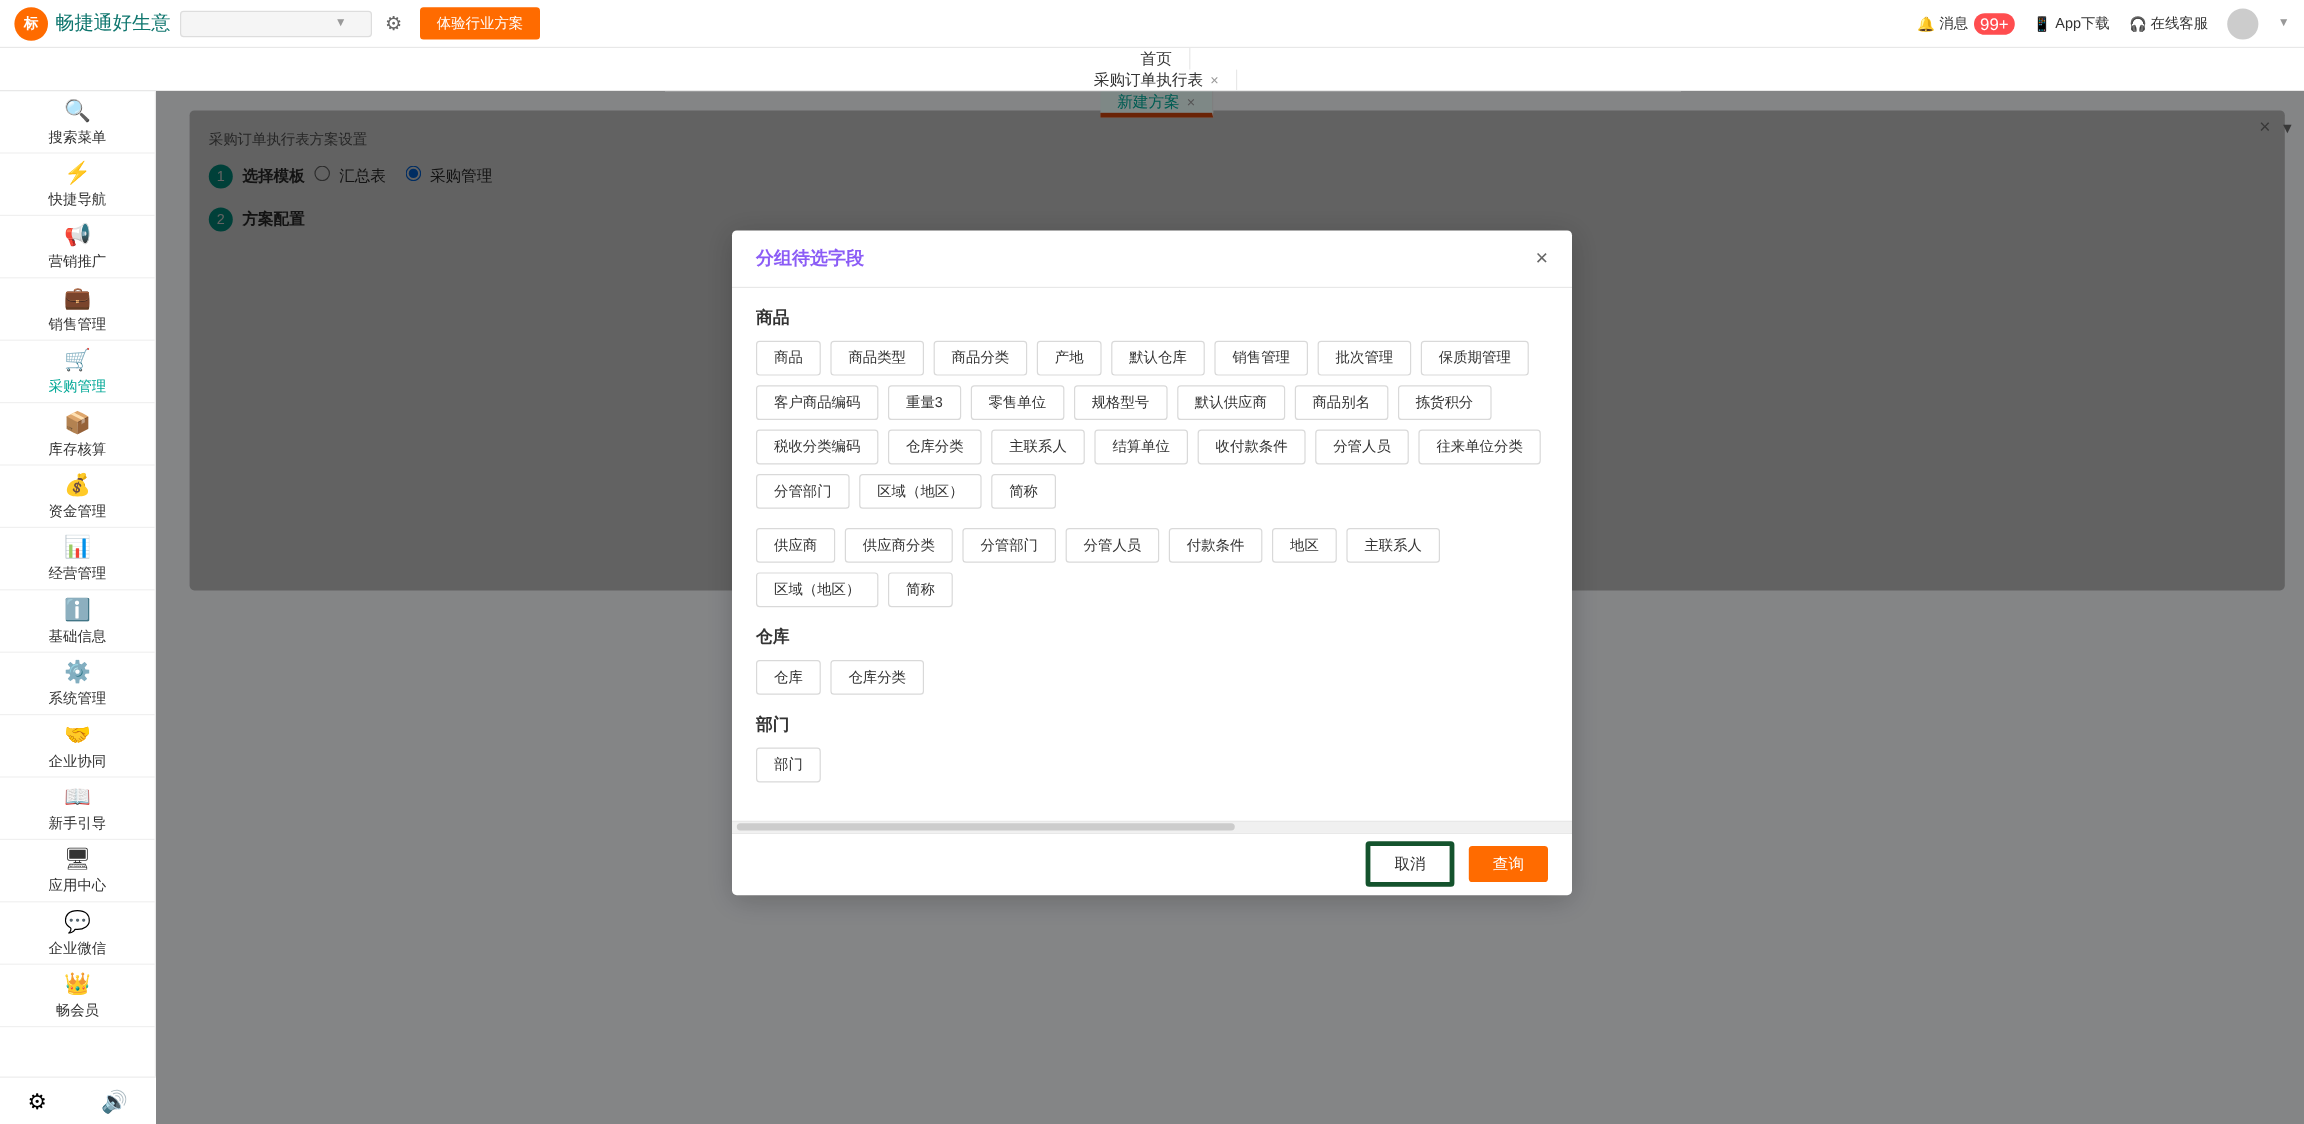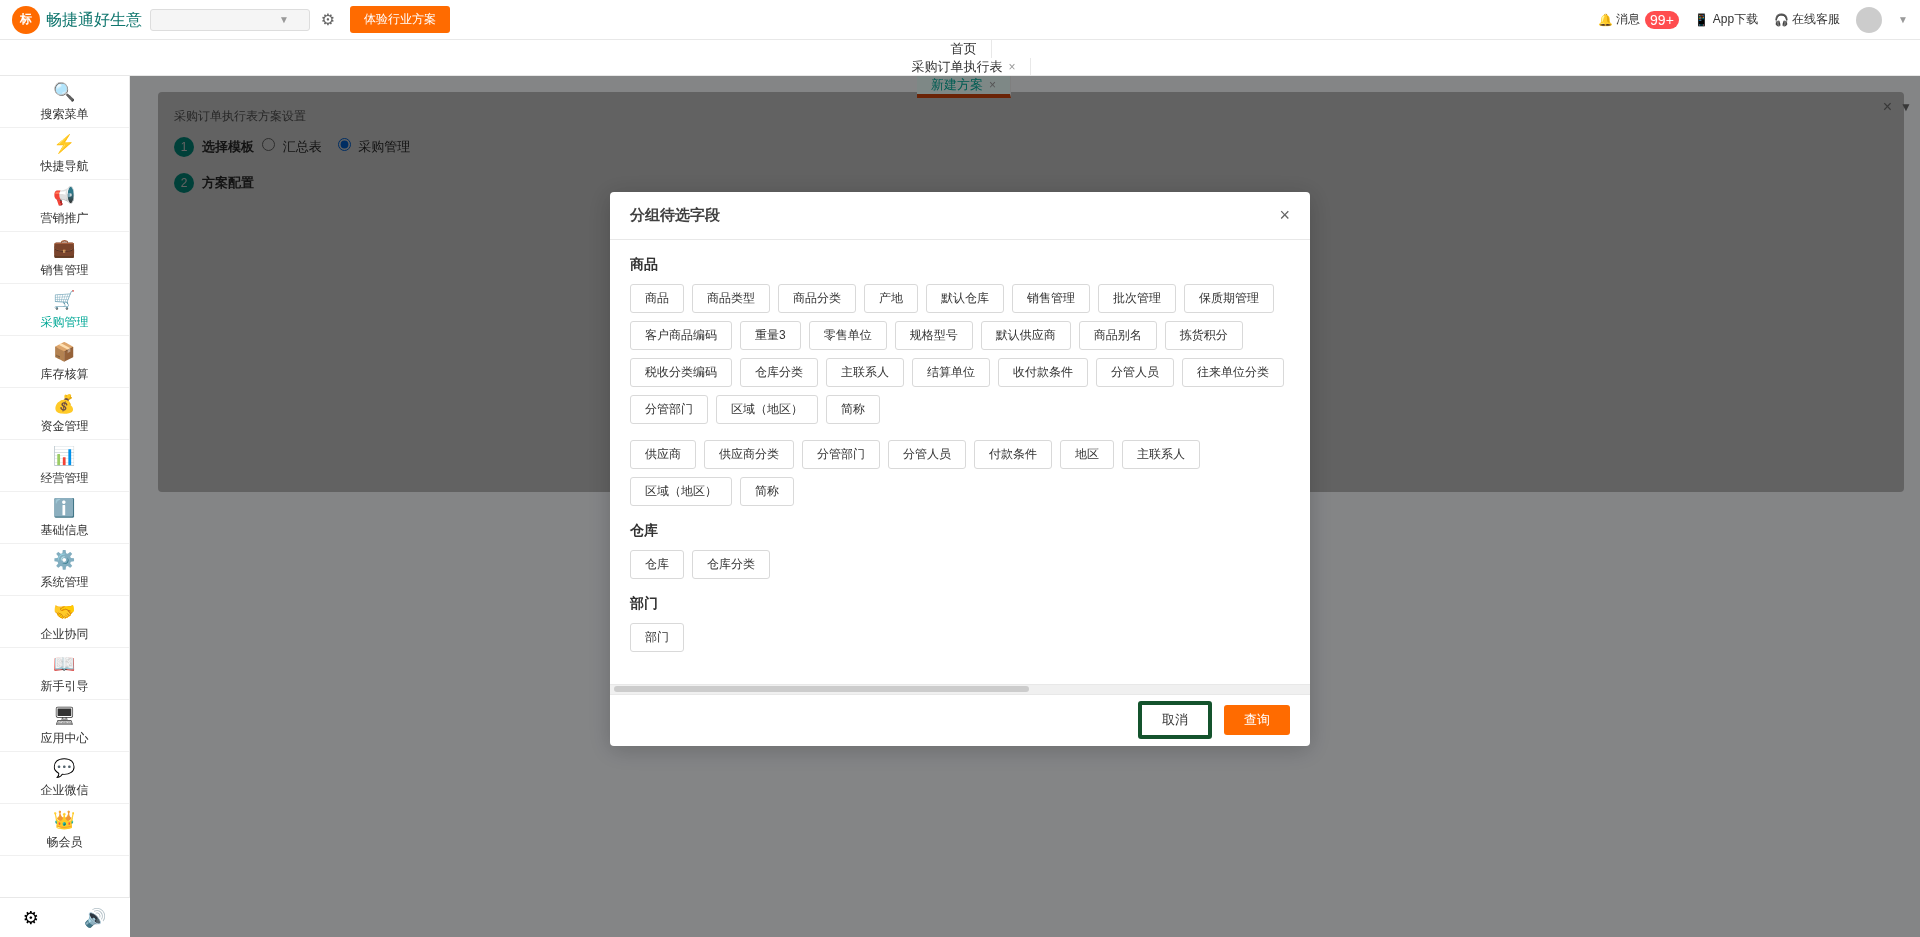--- a/index.html
+++ b/index.html
@@ -214,21 +214,21 @@
       display: flex;
       align-items: center;
       justify-content: space-between;
       padding: 0 20px;
       border-bottom: 1px solid #e8e8e8;
       flex-shrink: 0;
     }
     .modal-title {
       font-size: 15px;
       font-weight: bold;
-      color: #404040;
+      color: #8b5cf6;
     }
     .modal-close {
       cursor: pointer;
       font-size: 18px;
       color: #666;
       background: none;
       border: none;
     }
     .modal-body {
       flex: 1;

